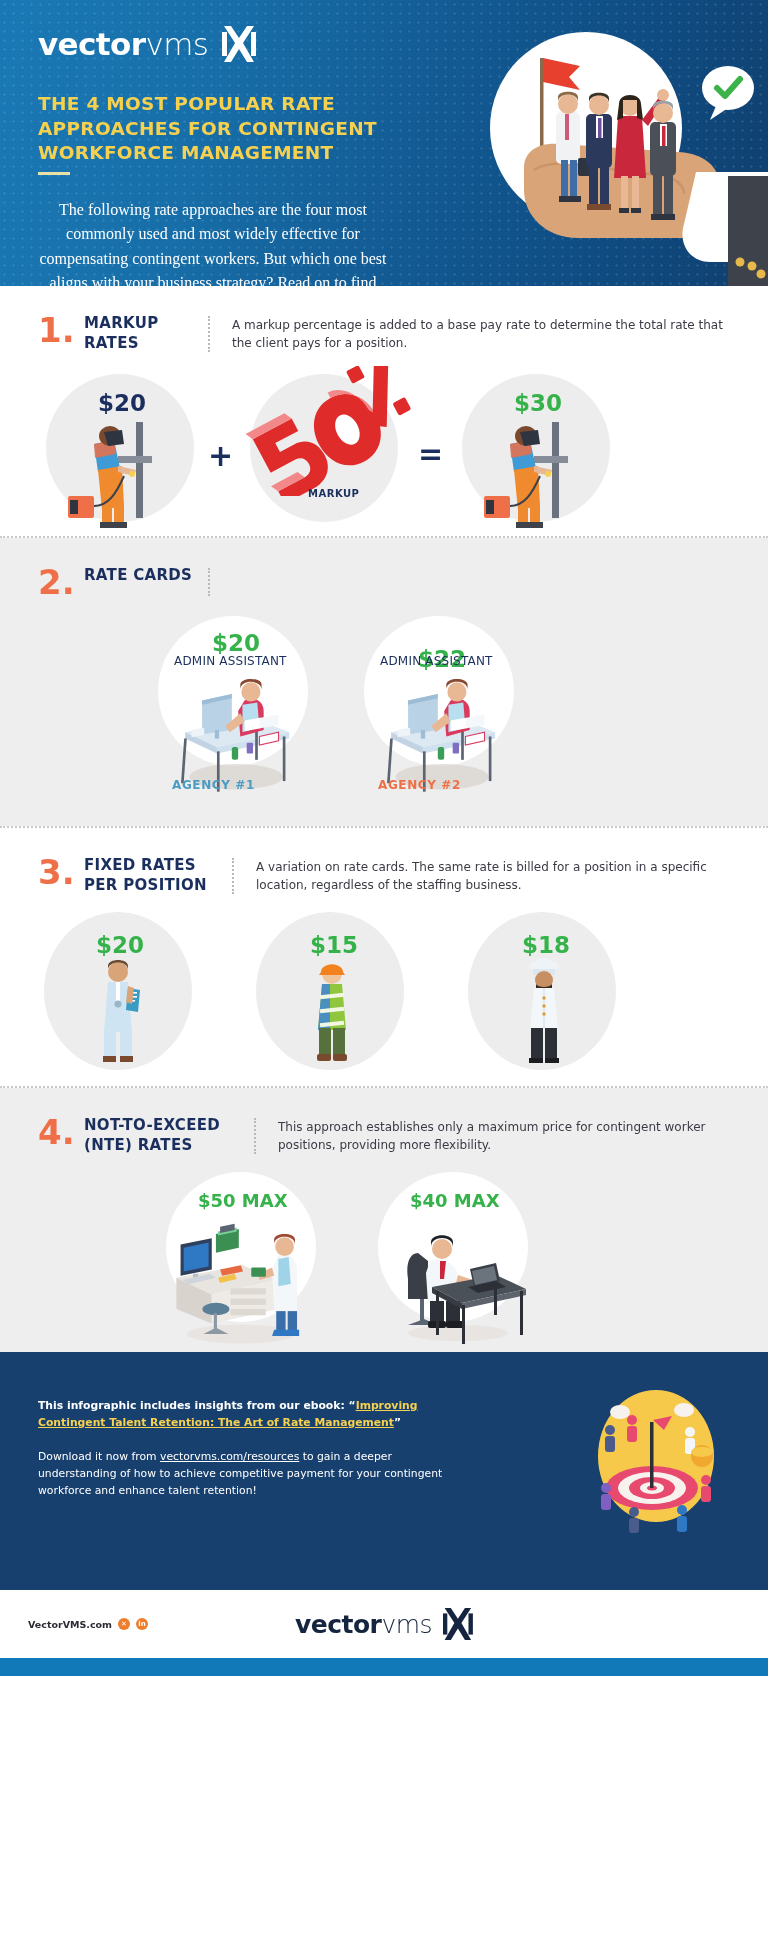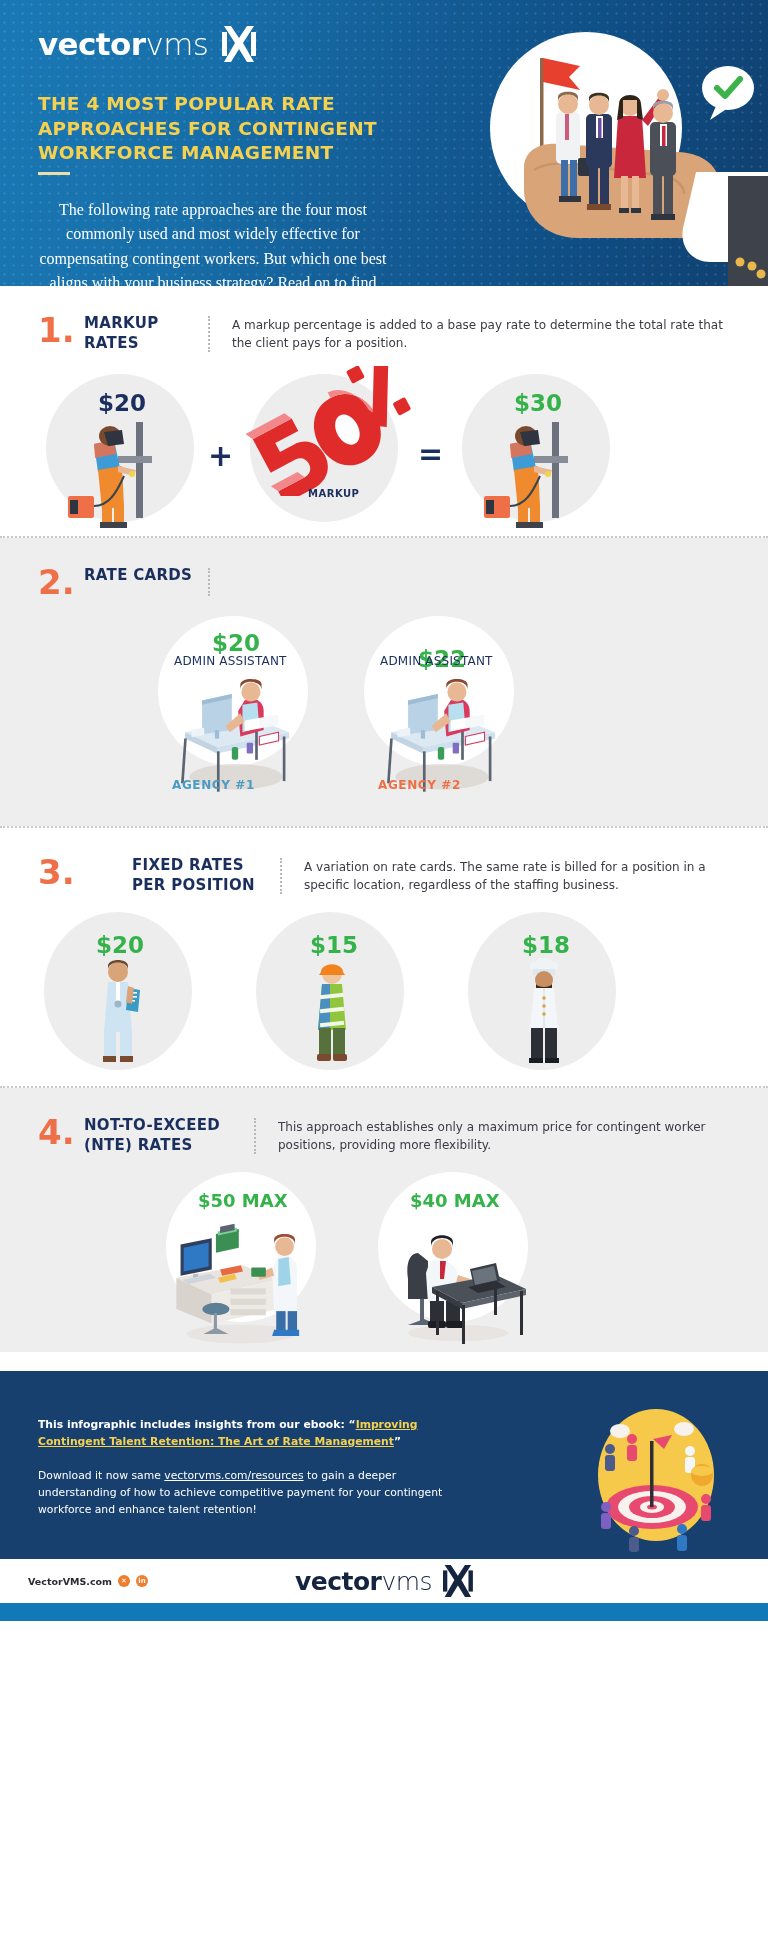--- a/index.html
+++ b/index.html
@@ -114,37 +114,37 @@
     font-family: "DejaVu Sans", sans-serif;
   }
   .markup-label {
     font-size: 10px; font-weight: 700; color: #1b2f5e; letter-spacing: 0.5px;
     font-family: "DejaVu Sans", sans-serif;
     text-align: center;
   }
 
   
   .cta {
-    position: relative; background: #18406e; height: 188px; overflow: hidden; margin-top: 19px;
+    position: relative; background: #18406e; height: 238px; overflow: hidden;
   }
   .cta-text {
     position: absolute; left: 38px; top: 46px; width: 420px;
     color: #ffffff; font-size: 10.8px; line-height: 1.55;
     font-family: "DejaVu Sans", sans-serif;
   }
   .cta-bold { font-weight: 700; display: block; margin-bottom: 18px; }
   .cta-ebook {
     color: #f6d14f; font-weight: 700; text-decoration: underline;
   }
   .cta-link { color: #ffffff; text-decoration: underline; }
   .cta-art { position: absolute; right: 42px; top: 32px; width: 140px; height: 150px; }
 
   
   .footer {
-    position: relative; background: #ffffff; height: 44px;
+    position: relative; background: #ffffff; height: 68px;
     display: flex; align-items: center;
   }
   .footer-left {
     position: absolute; left: 28px; display: flex; align-items: center; gap: 6px;
   }
   .footer-domain {
     font-size: 9.5px; font-weight: 700; color: #2b2b33;
     font-family: "DejaVu Sans", sans-serif;
   }
   .soc {
@@ -410,21 +410,21 @@
       </svg>
       <div class="agency-label" style="position:absolute;left:340px;top:166px;color:#ef7048;">AGENCY #2</div>
     </div>
   </div>
 
   <div class="sep"></div>
 
   <div class="section white" style="height:258px;">
     <div class="sec-head">
       <div class="sec-num">3.</div>
-      <div class="sec-title" style="width:148px;margin-left:48px;">FIXED RATES PER POSITION</div>
+      <div class="sec-title" style="width:148px;">FIXED RATES PER POSITION</div>
       <div class="sec-divider"></div>
       <div class="sec-desc">A variation on rate cards. The same rate is billed for a position in a specific location, regardless of the staffing business.</div>
     </div>
 
     <div style="position:relative;height:170px;margin-top:16px;">
 
       <div class="blob" style="left:6px;top:0;width:148px;height:158px;"></div>
       <div class="amount amt-green" style="position:absolute;left:58px;top:22px;">$20</div>
       <svg viewBox="0 0 60 110" style="position:absolute;left:52px;top:46px;width:60px;height:110px;">
         <circle cx="28" cy="14" r="10" fill="#d9a477"></circle>
@@ -561,21 +561,21 @@
         <path d="M86 48 L112 42 L116 60 L90 66 Z" fill="#3a3f47"></path>
         <path d="M88 50 L110 45 L113 59 L91 64 Z" fill="#6b737d"></path>
         <path d="M84 66 L112 60 L122 66 L94 72 Z" fill="#2c2f36"></path>
       </svg>
     </div>
   </div>
 
   <div class="cta">
     <div class="cta-text">
       <span class="cta-bold"><span>This infographic includes insights from our ebook: “</span><a class="cta-ebook" href="#">Improving Contingent Talent Retention: The Art of Rate Management</a><span>”</span></span>
-      <span><span>Download it now same </span><a class="cta-link" href="#">vectorvms.com/resources</a><span> to gain a deeper understanding of how to achieve competitive payment for your contingent workforce and enhance talent retention!</span></span>
+      <span><span>Download it now from </span><a class="cta-link" href="#">vectorvms.com/resources</a><span> to gain a deeper understanding of how to achieve competitive payment for your contingent workforce and enhance talent retention!</span></span>
     </div>
 
     <svg class="cta-art" viewBox="0 0 140 150">
       <ellipse cx="70" cy="72" rx="58" ry="66" fill="#f7c94b"></ellipse>
 
       <ellipse cx="66" cy="104" rx="46" ry="22" fill="#e84a6f"></ellipse>
       <ellipse cx="66" cy="104" rx="34" ry="16" fill="#f7f2ee"></ellipse>
       <ellipse cx="66" cy="104" rx="23" ry="11" fill="#e84a6f"></ellipse>
       <ellipse cx="66" cy="104" rx="12" ry="6" fill="#f7f2ee"></ellipse>
       <ellipse cx="66" cy="104" rx="5" ry="2.5" fill="#e84a6f"></ellipse>

